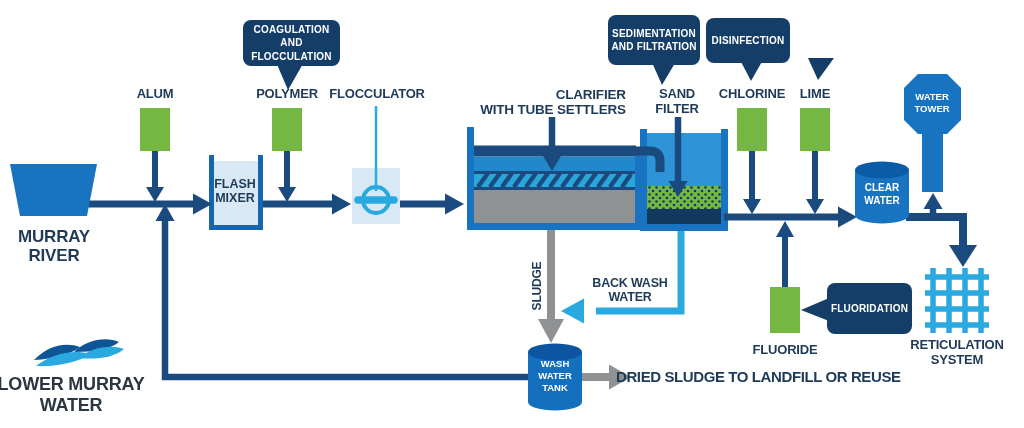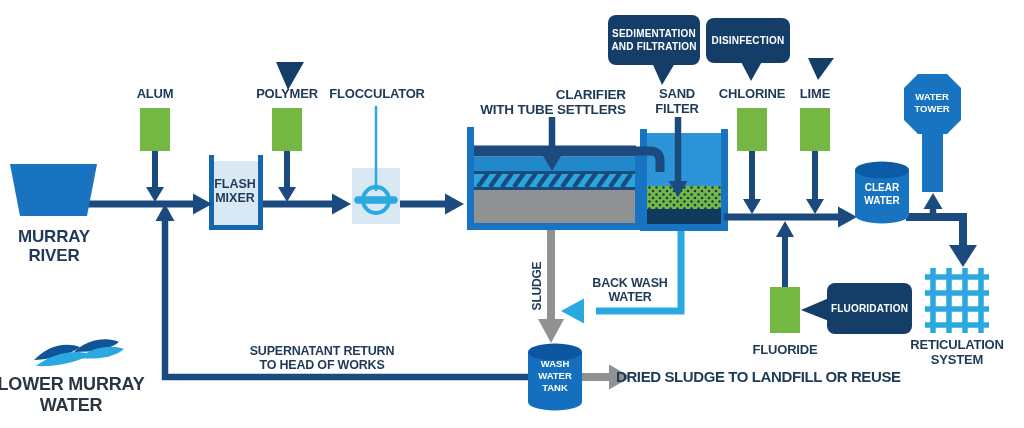--- a/index.html
+++ b/index.html
@@ -211,20 +211,25 @@
     </g>
 
     <g>
       <path d="M34,360 C46,347 64,341 80,347 C72,354 54,359 34,360 Z" fill="#0f5496"></path>
       <path d="M36,366 C52,354 72,349 90,354 C80,362 56,367 36,366 Z" fill="#29a9e0"></path>
       <path d="M74,352 C86,340 106,336 119,342 C111,349 94,352 74,352 Z" fill="#0f5496"></path>
       <path d="M78,358 C92,347 111,344 124,349 C115,357 98,360 78,358 Z" fill="#29a9e0"></path>
     </g>
   </svg>
 
+  <div class="callout" style="left:243px;top:20px;width:97px;height:46px;">
+    <span>COAGULATION
+AND
+FLOCCULATION</span>
+  </div>
   <div class="callout" style="left:608px;top:15px;width:92px;height:50px;">
     <span>SEDIMENTATION
 AND FILTRATION</span>
   </div>
   <div class="callout" style="left:706px;top:18px;width:84px;height:45px;">
     <span>DISINFECTION</span>
   </div>
   <div class="callout" style="left:827px;top:283px;width:85px;height:51px;">
     <span>FLUORIDATION</span>
   </div>
@@ -239,22 +244,20 @@
   <div class="lbl" style="left:677px;top:87px;">SAND
 FILTER</div>
   <div class="lbl" style="left:752px;top:87px;">CHLORINE</div>
   <div class="lbl" style="left:815px;top:87px;">LIME</div>
   <div class="lbl" style="left:785px;top:343px;">FLUORIDE</div>
   <div class="lbl" style="left:957px;top:338px;">RETICULATION
 SYSTEM</div>
   <div class="lbl" style="left:630px;top:276px;font-size:12.5px;">BACK WASH
 WATER</div>
   <div class="lbl lbl-rot" style="left:538px;top:286px;font-size:12px;">SLUDGE</div>
-  <div class="lbl" style="left:322px;top:344px;font-size:12.5px;">SUPERNATANT RETURN
-TO HEAD OF WORKS</div>
   <div class="lbl" style="left:616px;top:369px;transform:none;text-align:left;font-size:15px;letter-spacing:-0.4px;">DRIED SLUDGE TO LANDFILL OR REUSE</div>
 
   <div class="flash-txt" style="left:235px;top:178px;">FLASH
 MIXER</div>
   <div class="white-txt" style="left:882px;top:181px;font-size:10px;line-height:1.3;">CLEAR
 WATER</div>
   <div class="white-txt" style="left:932px;top:91px;font-size:9.5px;line-height:1.3;">WATER
 TOWER</div>
   <div class="white-txt" style="left:555px;top:358px;font-size:9.5px;line-height:1.28;">WASH
 WATER

